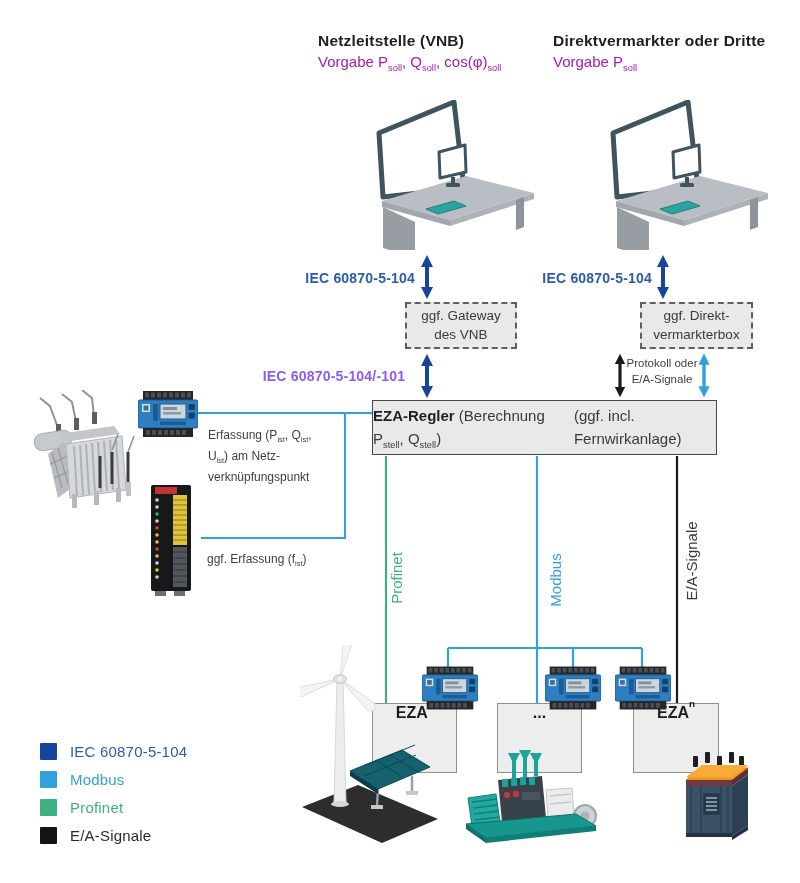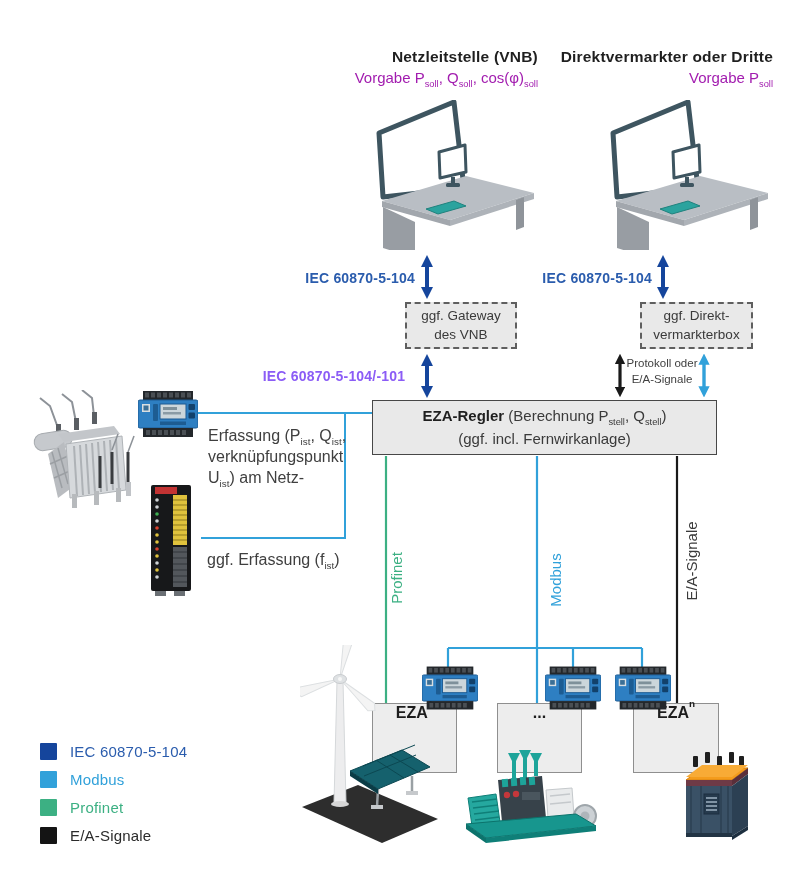--- a/index.html
+++ b/index.html
@@ -1,33 +1,33 @@
 <!DOCTYPE html>
 <html><head>
 <meta charset="utf-8">
 <style>
   html,body{margin:0;padding:0;background:#fff;}
   #stage{position:relative;width:800px;height:883px;background:#fff;overflow:hidden;
          font-family:"Liberation Sans",sans-serif;color:#3d3d3d;}
   .abs{position:absolute;}
-  .ctr{text-align:right;margin-top:16px;}
+  .ctr{text-align:left;}
   .pre{white-space:pre-line;}
   sub{font-size:.62em;line-height:0;}
   b{font-weight:bold;color:#1f1f1f;}
   .h-title{font-size:15.5px;font-weight:bold;color:#1f1f1f;letter-spacing:.2px;}
   .h-sub{font-size:15px;color:#a21caf;margin-top:3px;}
   .proto-label{font-size:14px;font-weight:bold;letter-spacing:.2px;}
   .dashed-box{background:#e9e9e9;border:2px dashed #5f5f5f;display:flex;align-items:center;
               justify-content:center;font-size:13.5px;color:#3a3a3a;line-height:1.35;text-align:center;margin-left:33px;}
-  .main-box{background:#e9e9e9;border:1.6px solid #474747;display:flex;flex-direction:column;
+  .main-box{background:#e9e9e9;border:1.6px solid #474747;display:flex;flex-direction:row;
             align-items:center;justify-content:center;font-size:15px;color:#3a3a3a;line-height:1.5;}
   .eza-box{background:#ededed;border:1.6px solid #8f8f8f;display:flex;align-items:flex-start;
            justify-content:center;font-size:16px;font-weight:bold;color:#1d1d1d;}
   .rot-label{font-size:15px;white-space:nowrap;transform:translate(-50%,-50%) rotate(-90deg);}
-  .meas-text{font-size:16px;line-height:21px;color:#3f3f3f;}
+  .meas-text{font-size:12px;line-height:21px;color:#3f3f3f;}
   .small-note{font-size:11.5px;color:#3f3f3f;line-height:1.35;text-align:center;}
   .legend{display:flex;flex-direction:column;gap:11px;}
   .legend-row{display:flex;align-items:center;gap:13px;height:17px;}
   .legend-swatch{width:17px;height:17px;border-radius:1px;flex:0 0 auto;}
   .legend-text{font-size:15px;letter-spacing:.2px;}
 </style>
 </head>
 <body>
 
 <div id="stage">
@@ -336,22 +336,22 @@
     </svg>
   <svg class="abs" style="left:138px;top:391px;z-index:3" width="60" height="46">
       <use href="#sym-meter"></use>
     </svg>
   <svg class="abs" style="left:146px;top:483px;z-index:3" width="54" height="114">
       <use href="#sym-io"></use>
     </svg>
 
   <div class="abs meas-text" style="left:208px;top:425px;width:170px;z-index:2">
     <div><span>Erfassung (P</span><sub>ist</sub><span>, Q</span><sub>ist</sub><span>,</span></div>
+    <div><span>U</span><sub>ist</sub><span>) am Netz-</span></div>
     <div><span>verknüpfungspunkt</span></div>
-    <div><span>U</span><sub>ist</sub><span>) am Netz-</span></div>
   </div>
   <div class="abs meas-text" style="left:207px;top:549px;z-index:2"><span>ggf. Erfassung (f</span><sub>ist</sub><span>)</span></div>
 
   <div class="abs rot-label" style="left: 396px; top: 578px; z-index: 2; color: rgb(60, 176, 131);">Profinet</div>
   <div class="abs rot-label" style="left: 555px; top: 580px; z-index: 2; color: rgb(49, 161, 218);">Modbus</div>
   <div class="abs rot-label" style="left: 691px; top: 561px; z-index: 2; color: rgb(58, 58, 58);">E/A-Signale</div>
 
   <div class="abs eza-box" style="left:372px;top:703px;width:83px;height:68px;z-index:2">
       <span>EZA</span>
       <sub>1</sub>

